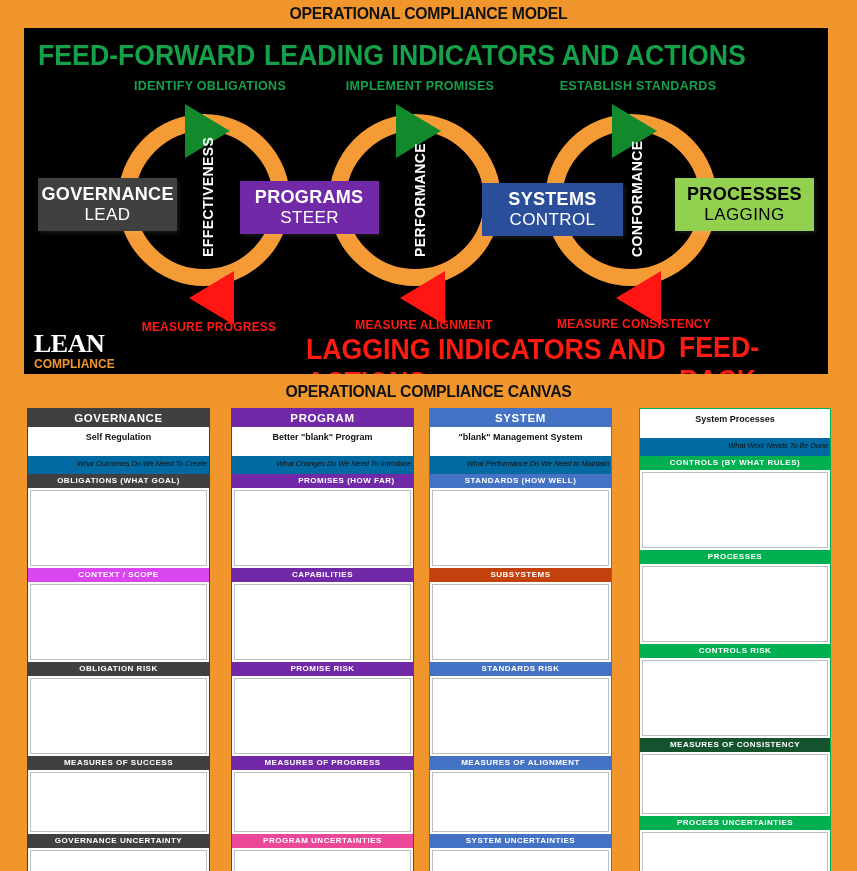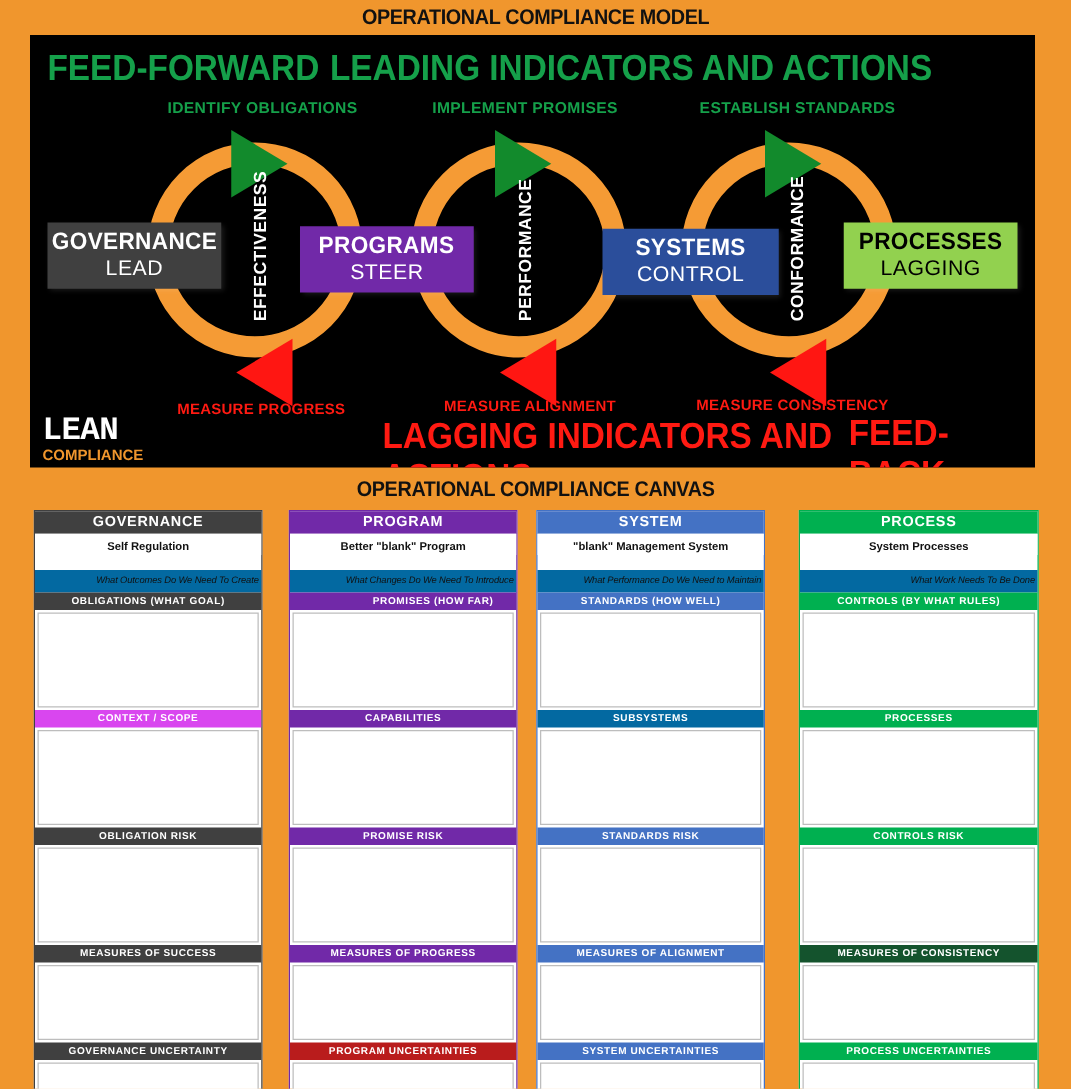--- a/index.html
+++ b/index.html
@@ -133,21 +133,21 @@
 
   
   #logo {
     position: absolute;
     left: 10px; top: 303px;
     line-height: 1;
   }
   #logo .logo-lean {
     display: block;
     color: #ffffff;
-    font-family: Liberation Mono, monospace;
+    font-family: Liberation Serif, serif;
     font-weight: bold;
     font-size: 26px;
     letter-spacing: -0.5px;
   }
   #logo .logo-compliance {
     display: block;
     color: #F0962D;
     font-family: "Liberation Sans Narrow", "Liberation Sans", sans-serif;
     font-weight: bold;
     font-size: 12px;
@@ -318,43 +318,42 @@
       <div class="col-question">What Changes Do We Need To Introduce</div>
 
       <div class="sec-head" style="background:#7129A8;padding-left:48px;">PROMISES (HOW FAR)</div>
       <div class="sec-body b-lg"></div>
       <div class="sec-head" style="background:#7129A8;">CAPABILITIES</div>
       <div class="sec-body b-lg"></div>
       <div class="sec-head" style="background:#7129A8;">PROMISE RISK</div>
       <div class="sec-body b-lg"></div>
       <div class="sec-head" style="background:#7129A8;">MEASURES OF PROGRESS</div>
       <div class="sec-body b-md"></div>
-      <div class="sec-head" style="background:#b91c1c;">PROGRAM UNCERTAINTIES</div>
+      <div class="sec-head" style="background:#ec4899;">PROGRAM UNCERTAINTIES</div>
       <div class="sec-body b-sm"></div>
     </div>
 
     <div class="col" id="col-2" style="border-color:#4472C4;">
       <div class="col-head" style="background:#4472C4;">SYSTEM</div>
       <div class="col-name">"blank" Management System</div>
       <div class="col-question">What Performance Do We Need to Maintain</div>
 
       <div class="sec-head" style="background:#4472C4;">STANDARDS (HOW WELL)</div>
       <div class="sec-body b-lg"></div>
-      <div class="sec-head" style="background:#0369a1;">SUBSYSTEMS</div>
+      <div class="sec-head" style="background:#c2410c;">SUBSYSTEMS</div>
       <div class="sec-body b-lg"></div>
       <div class="sec-head" style="background:#4472C4;">STANDARDS RISK</div>
       <div class="sec-body b-lg"></div>
       <div class="sec-head" style="background:#4472C4;">MEASURES OF ALIGNMENT</div>
       <div class="sec-body b-md"></div>
       <div class="sec-head" style="background:#4472C4;">SYSTEM UNCERTAINTIES</div>
       <div class="sec-body b-sm"></div>
     </div>
 
     <div class="col" id="col-3" style="border-color:#00B050;">
-      <div class="col-head" style="background:#00B050;">PROCESS</div>
       <div class="col-name">System Processes</div>
       <div class="col-question">What Work Needs To Be Done</div>
 
       <div class="sec-head" style="background:#00B050;">CONTROLS  (BY WHAT RULES)</div>
       <div class="sec-body b-lg"></div>
       <div class="sec-head" style="background:#00B050;">PROCESSES</div>
       <div class="sec-body b-lg"></div>
       <div class="sec-head" style="background:#00B050;">CONTROLS RISK</div>
       <div class="sec-body b-lg"></div>
       <div class="sec-head" style="background:#14532d;">MEASURES OF CONSISTENCY</div>

